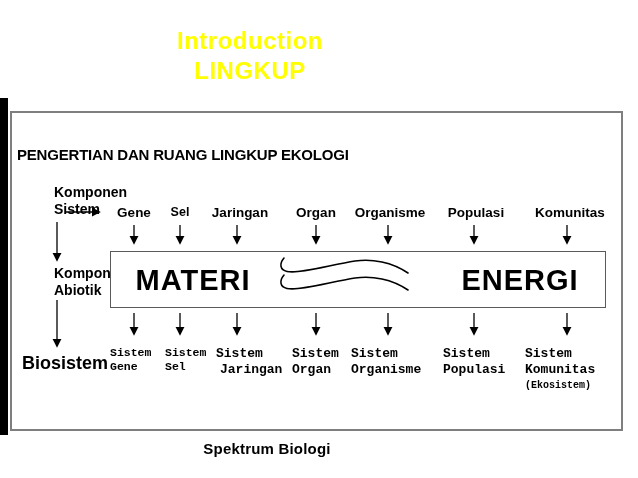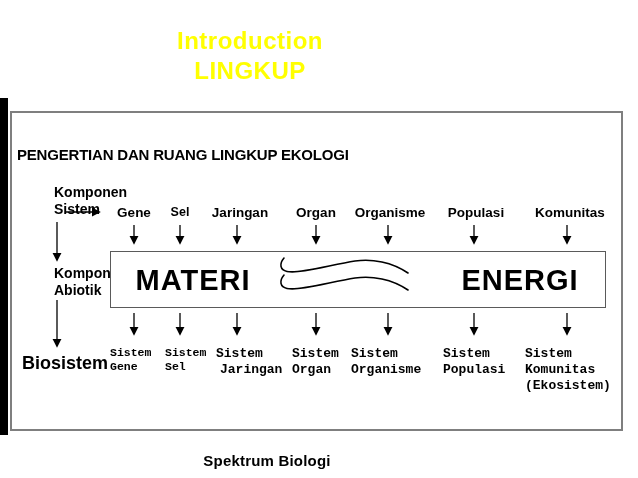--- a/index.html
+++ b/index.html
@@ -53,26 +53,26 @@
     box-sizing:border-box;
   }
   .box-word{
     top:263px;font-size:29px;letter-spacing:1px;line-height:34px;
     transform:translateX(-50%);white-space:nowrap;
   }
 
   
   .bot-label{top:346px;font-size:13px;line-height:16px;white-space:nowrap;font-family:Liberation Mono, monospace;}
   .bot-label.sz-small{font-size:11.5px;line-height:14px;}
-  .bot-label .line3{font-size:13px;}
+  .bot-label .line3{font-size:10px;}
   .bot-label .indent{padding-left:4px;}
 
   .caption{
     left:137px;top:440px;width:260px;text-align:center;
-    font-size:15px;letter-spacing:0.2px;margin-top:12px;
+    font-size:15px;letter-spacing:0.2px;
   }
 
   svg.overlay{position:absolute;left:0;top:0;pointer-events:none;}
 </style>
 </head>
 <body>
 
 <div class="slide">
 
   <div class="abs title">

